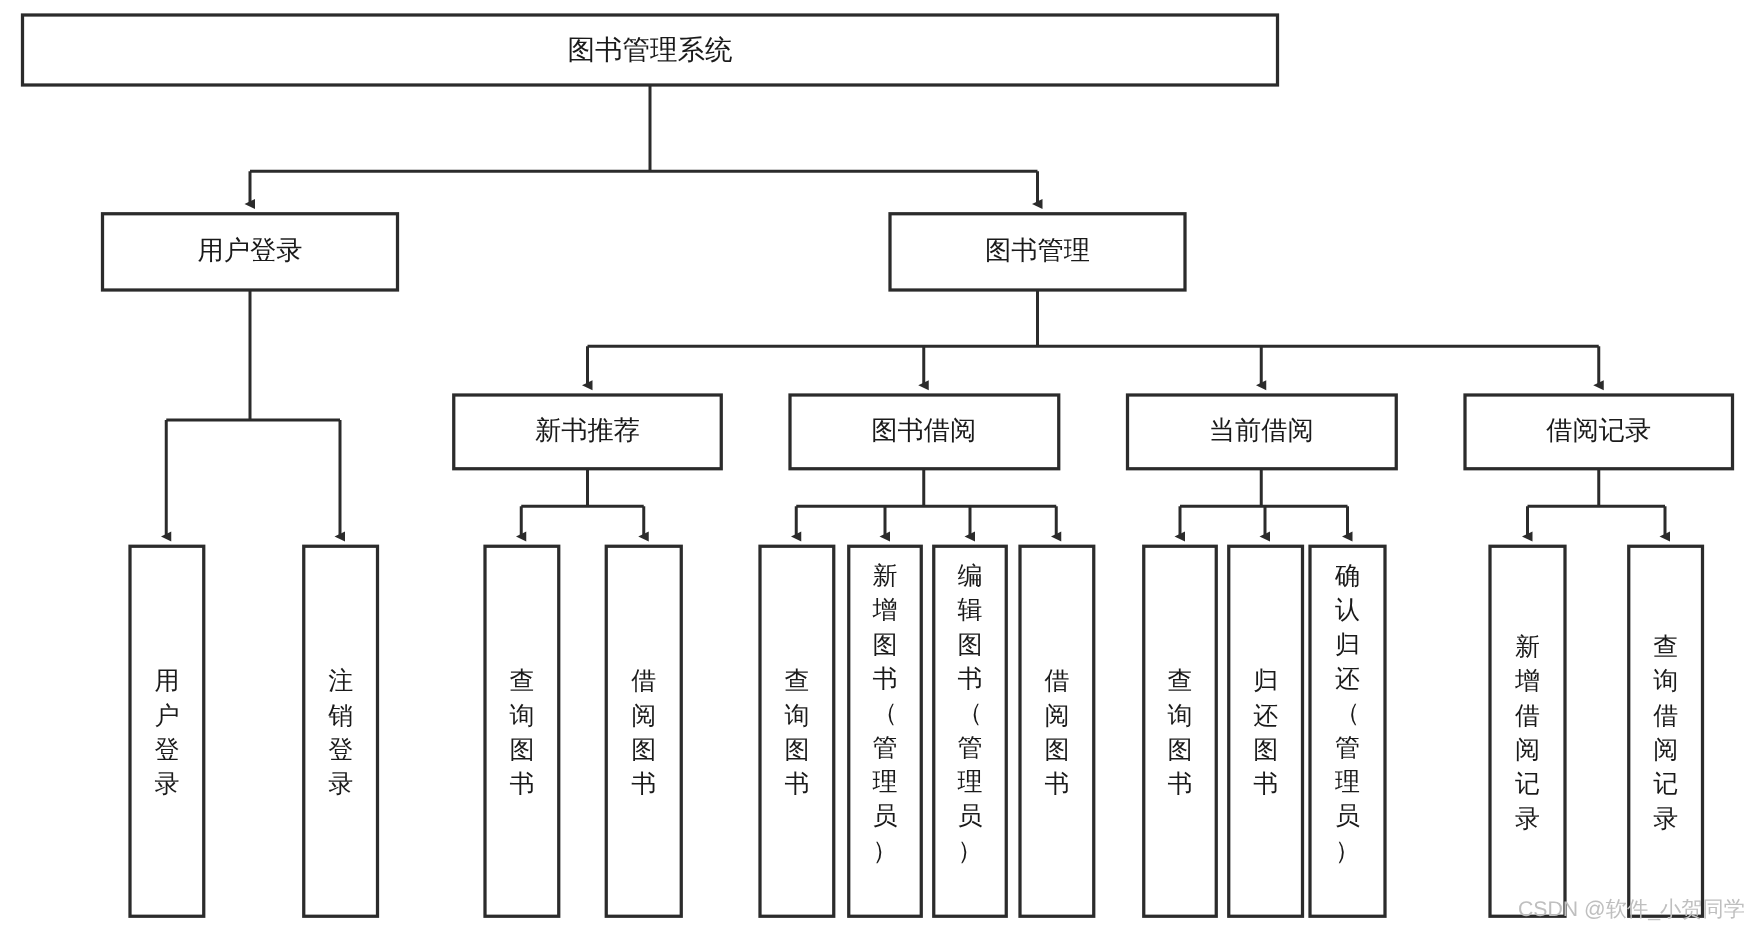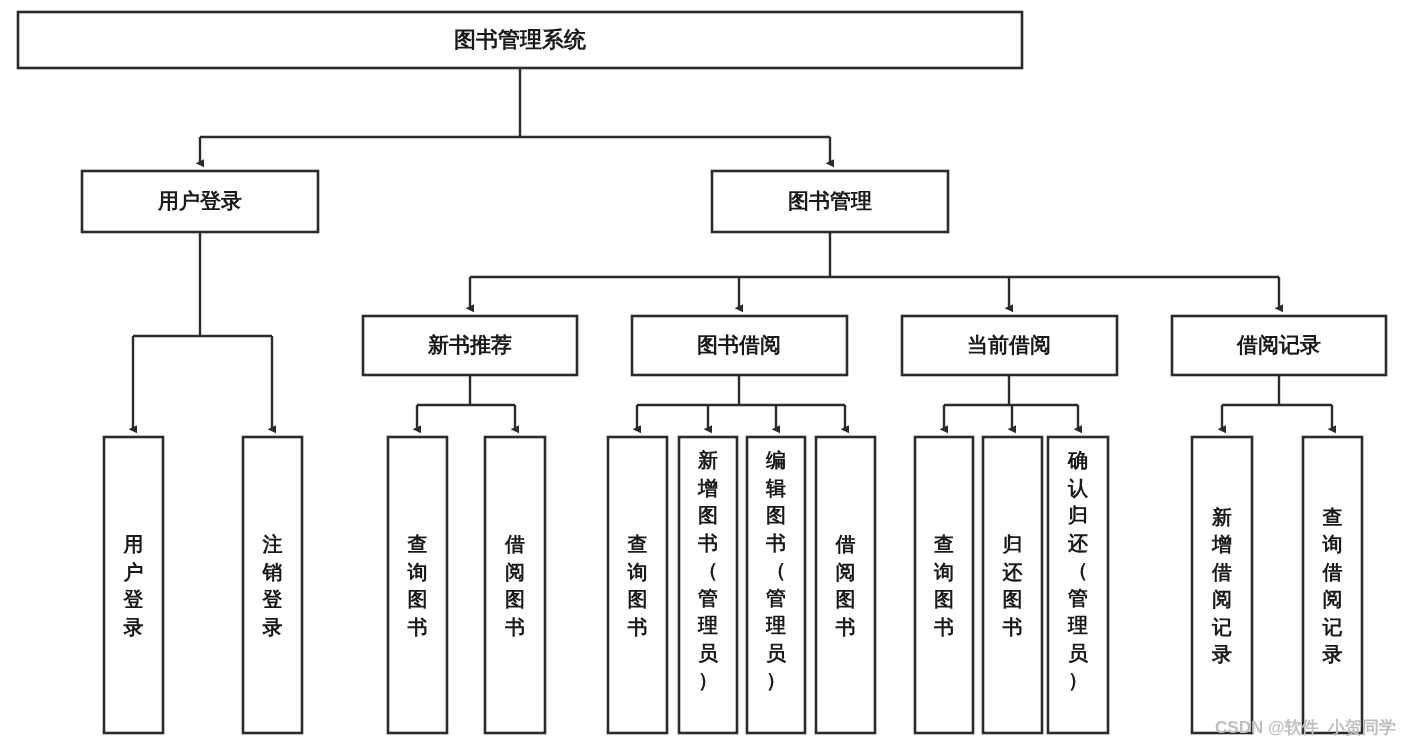--- a/index.html
+++ b/index.html
@@ -13,21 +13,20 @@
     font-family: "Liberation Sans", "DejaVu Sans", sans-serif;
     overflow: hidden;
     position: relative;
   }
   #diagram-root {
     position: absolute;
     left: 0;
     top: 0;
     width: 1405px;
     height: 701px;
-    font-weight: bold;
   }
   svg.flow {
     display: block;
     width: 1405px;
     height: 747px;
     background: #ffffff;
   }
   .node-rect {
     fill: #ffffff;
     stroke: #2b2b2b;

